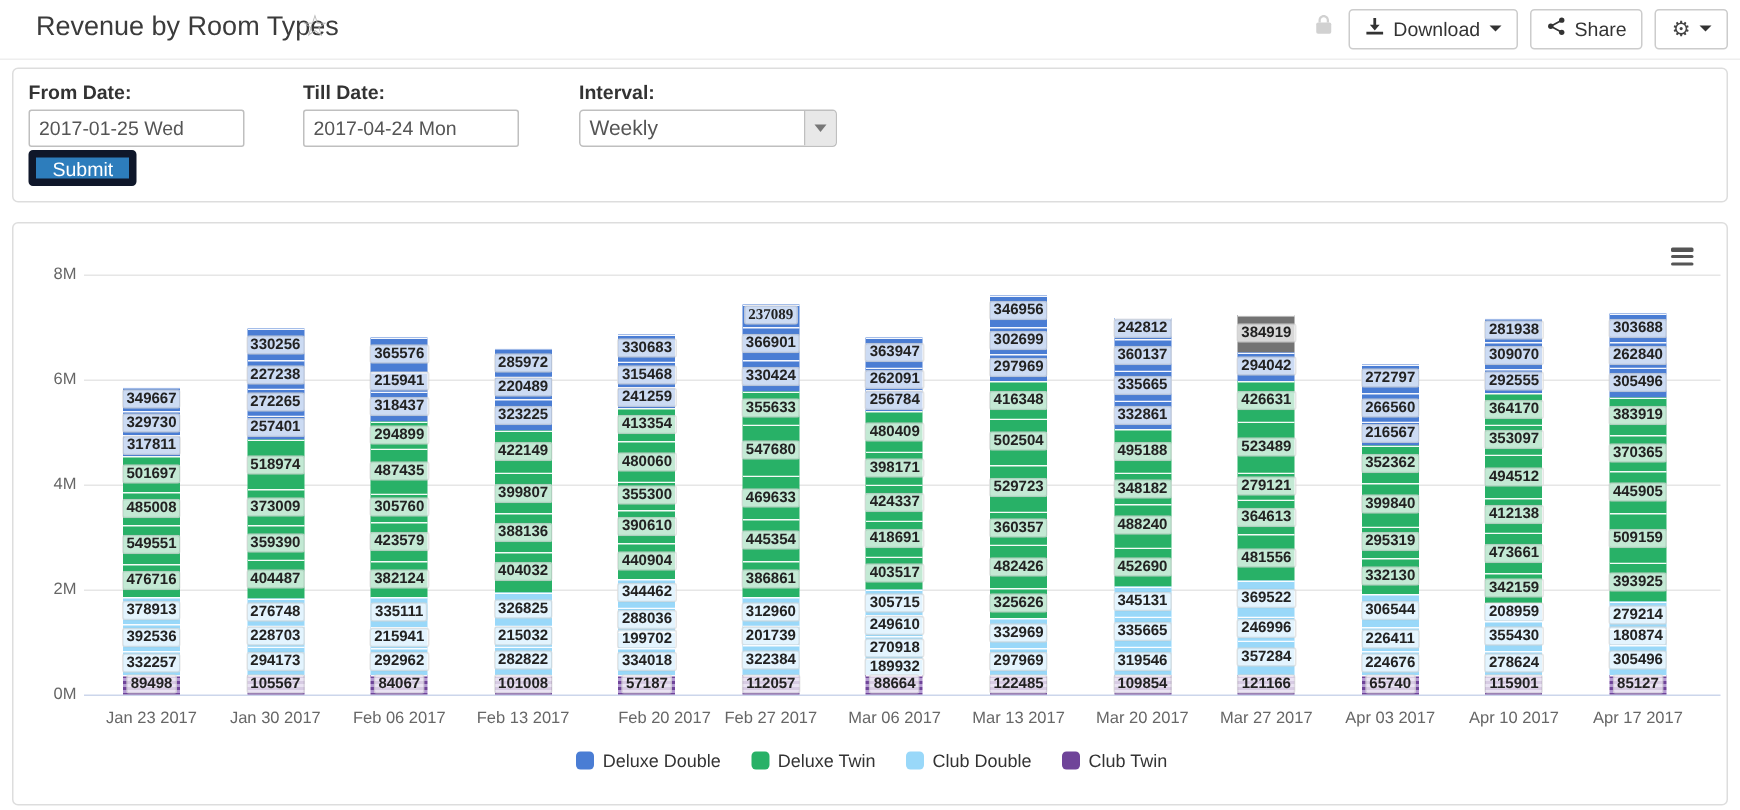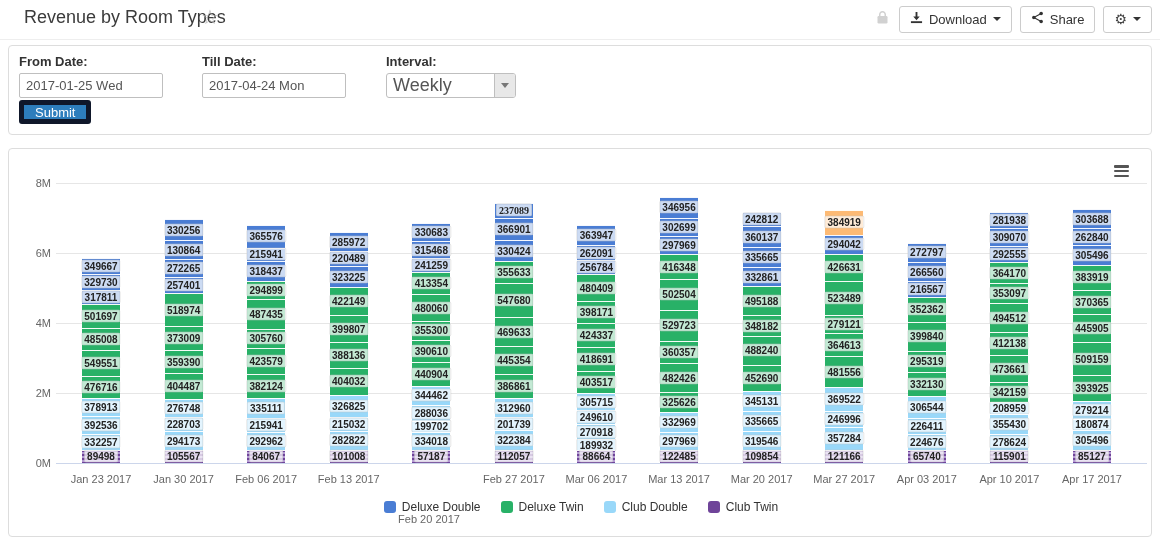--- a/index.html
+++ b/index.html
@@ -17,22 +17,22 @@
   .gear { font-size:14px; color:#444; line-height:1; }
   .lock { opacity:.85; margin-right:2px; }
 
   
   .panel { position:absolute; background:#fff; border:1px solid #ddd; border-radius:4px; }
   .filters { left:8px; top:45px; width:1144px; height:90px; }
   .fgroup { position:absolute; top:8px; }
   .flabel { font-size:13px; font-weight:bold; color:#333; margin-bottom:4px; }
   .finput { width:144px; height:25px; border:1px solid #bfbfbf; border-radius:2px; font-size:13px; color:#555;
             padding:0 6px; font-family:"Liberation Sans", sans-serif; background:#fff; }
-  .fselect { position:relative; width:130px; height:25px; border:1px solid #bfbfbf; border-radius:3px; background:#fff;
-             font-size:18px; color:#555; line-height:23px; padding:0 6px; cursor:pointer; }
+  .fselect { position:relative; width:172px; height:25px; border:1px solid #bfbfbf; border-radius:3px; background:#fff;
+             font-size:14px; color:#555; line-height:23px; padding:0 6px; cursor:pointer; }
   .fselect .arrowbox { position:absolute; right:0; top:0; width:21px; height:23px; background:#e8e8e8;
              border-left:1px solid #bfbfbf; border-radius:0 2px 2px 0; display:flex; align-items:center; justify-content:center; }
   .fselect .arrow { width:0; height:0; border-left:4px solid transparent; border-right:4px solid transparent; border-top:5px solid #777; }
   .submit { position:absolute; left:10px; top:54px; height:24px; padding:0 11px; background:#2d7dbc; color:#fff;
             border:5px solid #0f172a; border-radius:3px; font-size:13px; cursor:pointer; font-family:"Liberation Sans", sans-serif; }
 
   
   .chartp { left:8px; top:148px; width:1144px; height:389px; }
   .burger { position:absolute; right:22px; top:16px; width:15px; height:12px; display:flex; flex-direction:column; justify-content:space-between; cursor:pointer; }
   .burger div { height:2.5px; background:#555; border-radius:1px; }
@@ -183,21 +183,21 @@
         <div class="seg striped" style="height: 13px;">
           <div class="pill">89498</div>
         </div>
       </div>
       <div class="xtick" style="left: 50px; top: 324px;">Jan 23 2017</div>
       <div class="bar" style="left: 155.58px; top: 70.05px; height: 243.95px;">
         <div class="seg" style="height: 21.0918px; background: rgb(74, 125, 212);">
           <div class="pill">330256</div>
         </div>
         <div class="seg" style="height: 19.2115px; background: rgb(74, 125, 212);">
-          <div class="pill">130864</div>
+          <div class="pill">227238</div>
         </div>
         <div class="seg" style="height: 17.3882px; background: rgb(74, 125, 212);">
           <div class="pill">272265</div>
         </div>
         <div class="seg" style="height: 16.4389px; background: rgb(74, 125, 212);">
           <div class="pill">257401</div>
         </div>
         <div class="seg" style="height: 33.1443px; background: rgb(40, 177, 103);">
           <div class="pill">518974</div>
         </div>
@@ -333,21 +333,21 @@
         <div class="seg" style="height: 10.9709px; background: rgb(153, 216, 249);">
           <div class="pill">199702</div>
         </div>
         <div class="seg" style="height: 18.3498px; background: rgb(153, 216, 249);">
           <div class="pill">334018</div>
         </div>
         <div class="seg striped" style="height: 13px;">
           <div class="pill">57187</div>
         </div>
       </div>
-      <div class="xtick" style="left: 378px; top: 324px; margin-top: 40px;">Feb 20 2017</div>
+      <div class="xtick" style="left: 392px; top: 324px;">Feb 20 2017</div>
       <div class="bar" style="left: 485.9px; top: 53.95px; height: 260.05px;">
         <div class="seg" style="height: 14.7292px; background: rgb(74, 125, 212); font-family: Liberation Serif, serif;">
           <div class="pill">237089</div>
         </div>
         <div class="seg" style="height: 22.7937px; background: rgb(74, 125, 212);">
           <div class="pill">366901</div>
         </div>
         <div class="seg" style="height: 20.5276px; background: rgb(74, 125, 212);">
           <div class="pill">330424</div>
         </div>
@@ -494,21 +494,21 @@
         </div>
         <div class="seg" style="height: 18.7736px; background: rgb(153, 216, 249);">
           <div class="pill">319546</div>
         </div>
         <div class="seg striped" style="height: 13px;">
           <div class="pill">109854</div>
         </div>
       </div>
       <div class="xtick" style="left: 710.64px; top: 324px;">Mar 20 2017</div>
       <div class="bar" style="left: 816.22px; top: 60.95px; height: 253.05px;">
-        <div class="seg" style="height: 24.7842px; background: #fdba74;">
+        <div class="seg" style="height: 24.7842px; background: #737373;">
           <div class="pill">384919</div>
         </div>
         <div class="seg" style="height: 18.9328px; background: rgb(74, 125, 212);">
           <div class="pill">294042</div>
         </div>
         <div class="seg" style="height: 27.47px; background: rgb(40, 177, 103);">
           <div class="pill">426631</div>
         </div>
         <div class="seg" style="height: 33.7065px; background: rgb(40, 177, 103);">
           <div class="pill">523489</div>

